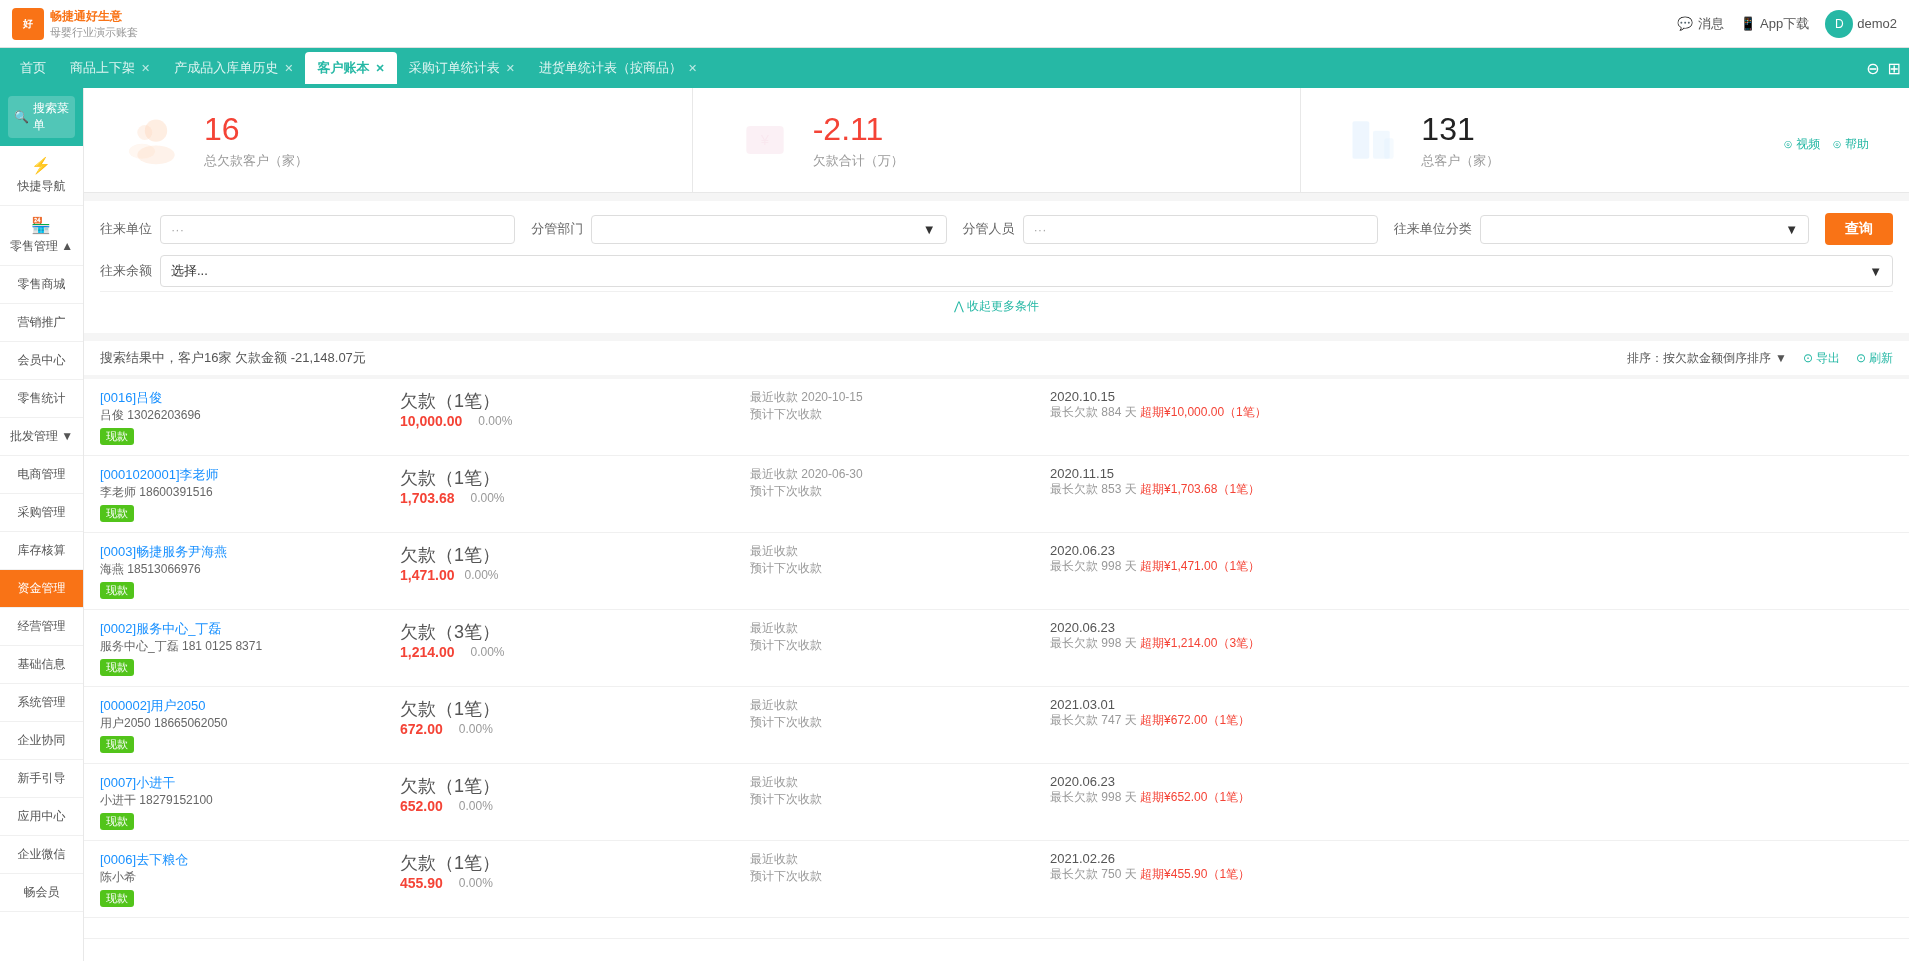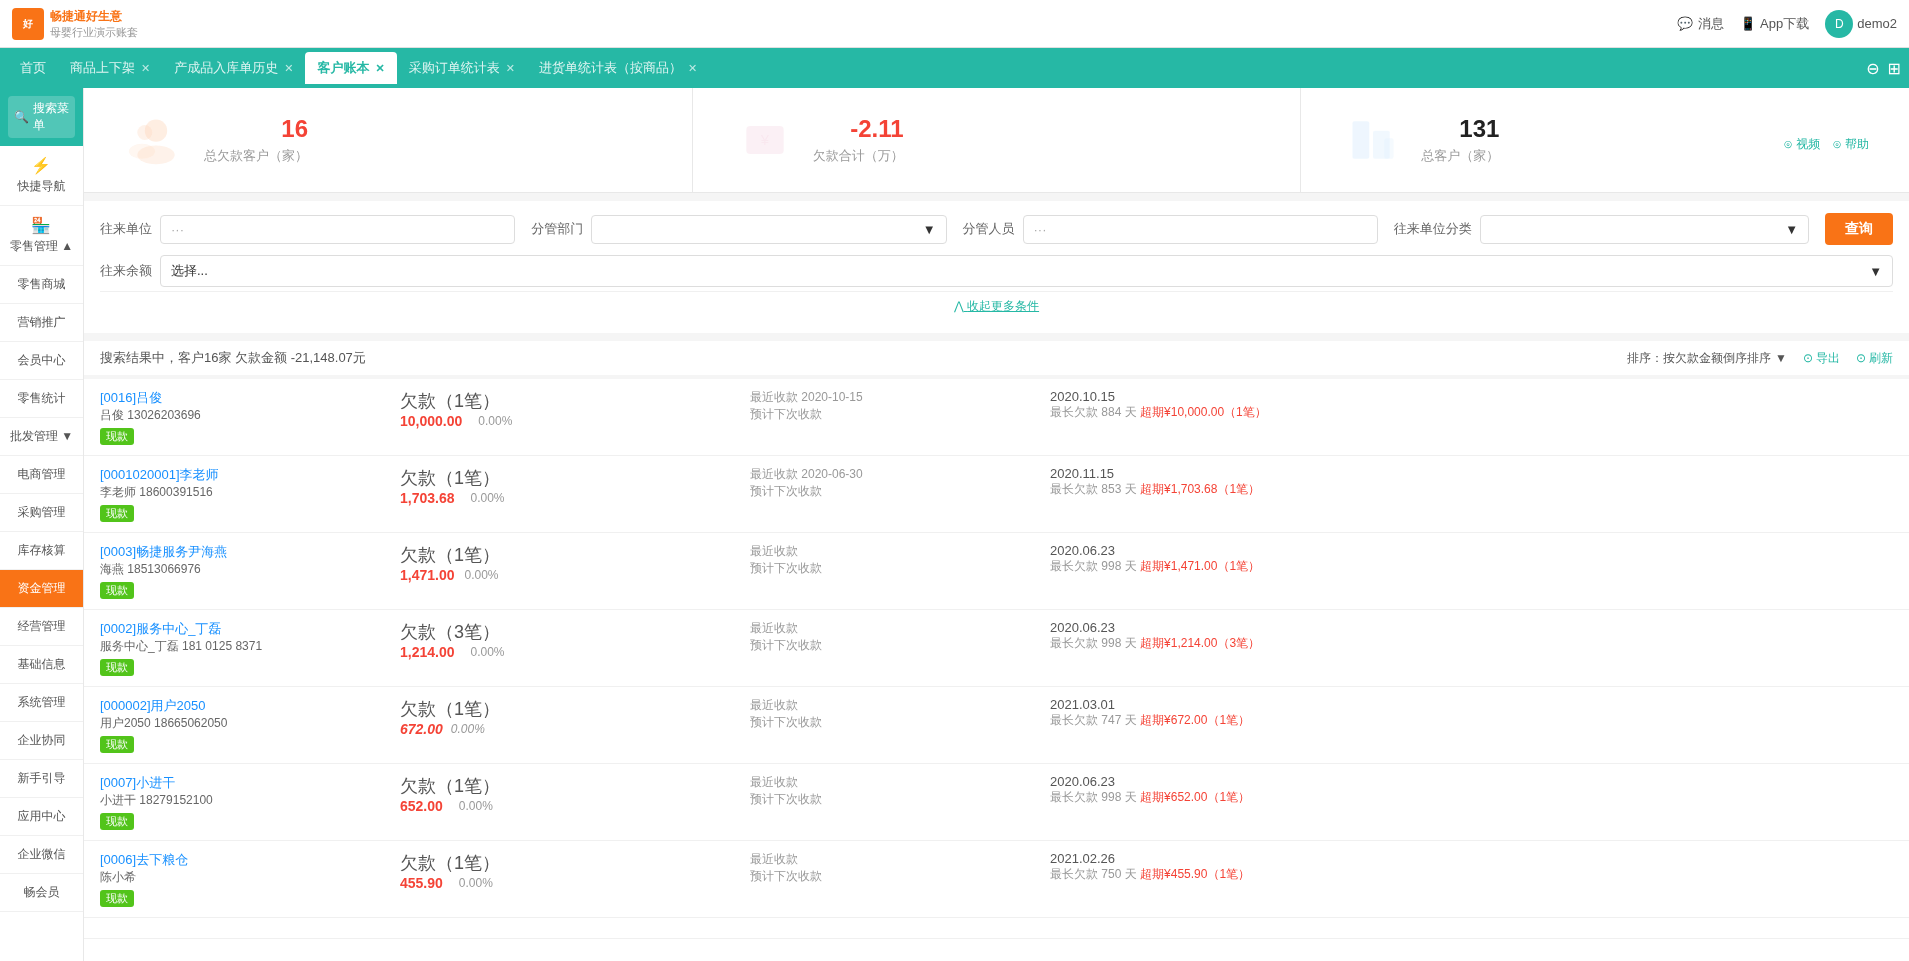--- a/index.html
+++ b/index.html
@@ -59,21 +59,21 @@
       border-bottom: 1px solid #e8e8e8;
     }
     .stat-card {
       display: flex; align-items: center; gap: 16px; padding: 20px 40px;
       flex: 1; border-right: 1px solid #e8e8e8;
     }
     .stat-card:last-child { border-right: none; }
     .stat-icon { width: 64px; height: 64px; display: flex; align-items: center; justify-content: center; }
     .stat-icon svg { width: 56px; height: 56px; opacity: 0.3; }
     .stat-text { display: flex; flex-direction: column; gap: 4px; }
-    .stat-number { font-size: 24px; font-weight: bold; text-align: right; }
+    .stat-number { font-size: 32px; font-weight: normal; }
     .stat-number.red { color: #f44336; }
     .stat-number.dark { color: #222; }
     .stat-label { font-size: 13px; color: #999; }
     .stat-actions { margin-left: auto; display: flex; gap: 12px; align-items: flex-start; padding-top: 8px; font-size: 12px; color: #26b8a5; }
 
     
     .filter-area { background: #fff; padding: 12px 16px; margin-bottom: 8px; }
     .filter-row { display: flex; align-items: center; gap: 16px; margin-bottom: 10px; }
     .filter-group { display: flex; align-items: center; gap: 8px; flex: 1; }
     .filter-label { color: #666; font-size: 13px; white-space: nowrap; }
@@ -88,21 +88,21 @@
       font-size: 13px; color: #333; display: flex; align-items: center; justify-content: space-between;
       cursor: pointer; background: #fff;
     }
     .filter-row-2 { display: flex; align-items: flex-start; gap: 16px; }
     .query-btn {
       background: #f97316; color: #fff; border: none; border-radius: 4px;
       padding: 7px 20px; font-size: 14px; cursor: pointer; font-weight: bold;
     }
     .collapse-bar {
       text-align: center; padding: 6px; cursor: pointer; color: #26b8a5; font-size: 12px;
-      border-top: 1px solid #f0f0f0; margin-top: 4px; text-decoration: underline;
+      border-top: 1px solid #f0f0f0; margin-top: 4px;
     }
 
     
     .results-bar {
       display: flex; align-items: center; justify-content: space-between;
       padding: 8px 16px; background: #fff; margin-bottom: 4px;
       font-size: 13px; color: #555;
     }
     .results-bar-right { display: flex; gap: 16px; font-size: 12px; color: #555; }
     .sort-select { display: flex; align-items: center; gap: 4px; cursor: pointer; }
@@ -484,21 +484,21 @@
     </div>
   </div>
           <div class="table-row">
     <div>
       <div class="customer-name">[000002]用户2050</div>
       <div class="customer-phone">用户2050 18665062050</div>
       <div class="customer-tag">现款</div>
     </div>
     <div>
       <div class="debt-count">欠款（1笔）</div>
-      <div style="display:flex;align-items:center;gap:8px;font-style:italic;">
+      <div style="display:flex;align-items:center;gap:16px;">
         <span class="debt-amount">672.00</span>
         <span class="debt-ratio">0.00%</span>
       </div>
     </div>
     <div>
       <div class="payback-info">
         <span class="label">最近收款</span>
       </div>
       <div class="payback-info">
         <span class="next">预计下次收款</span>

